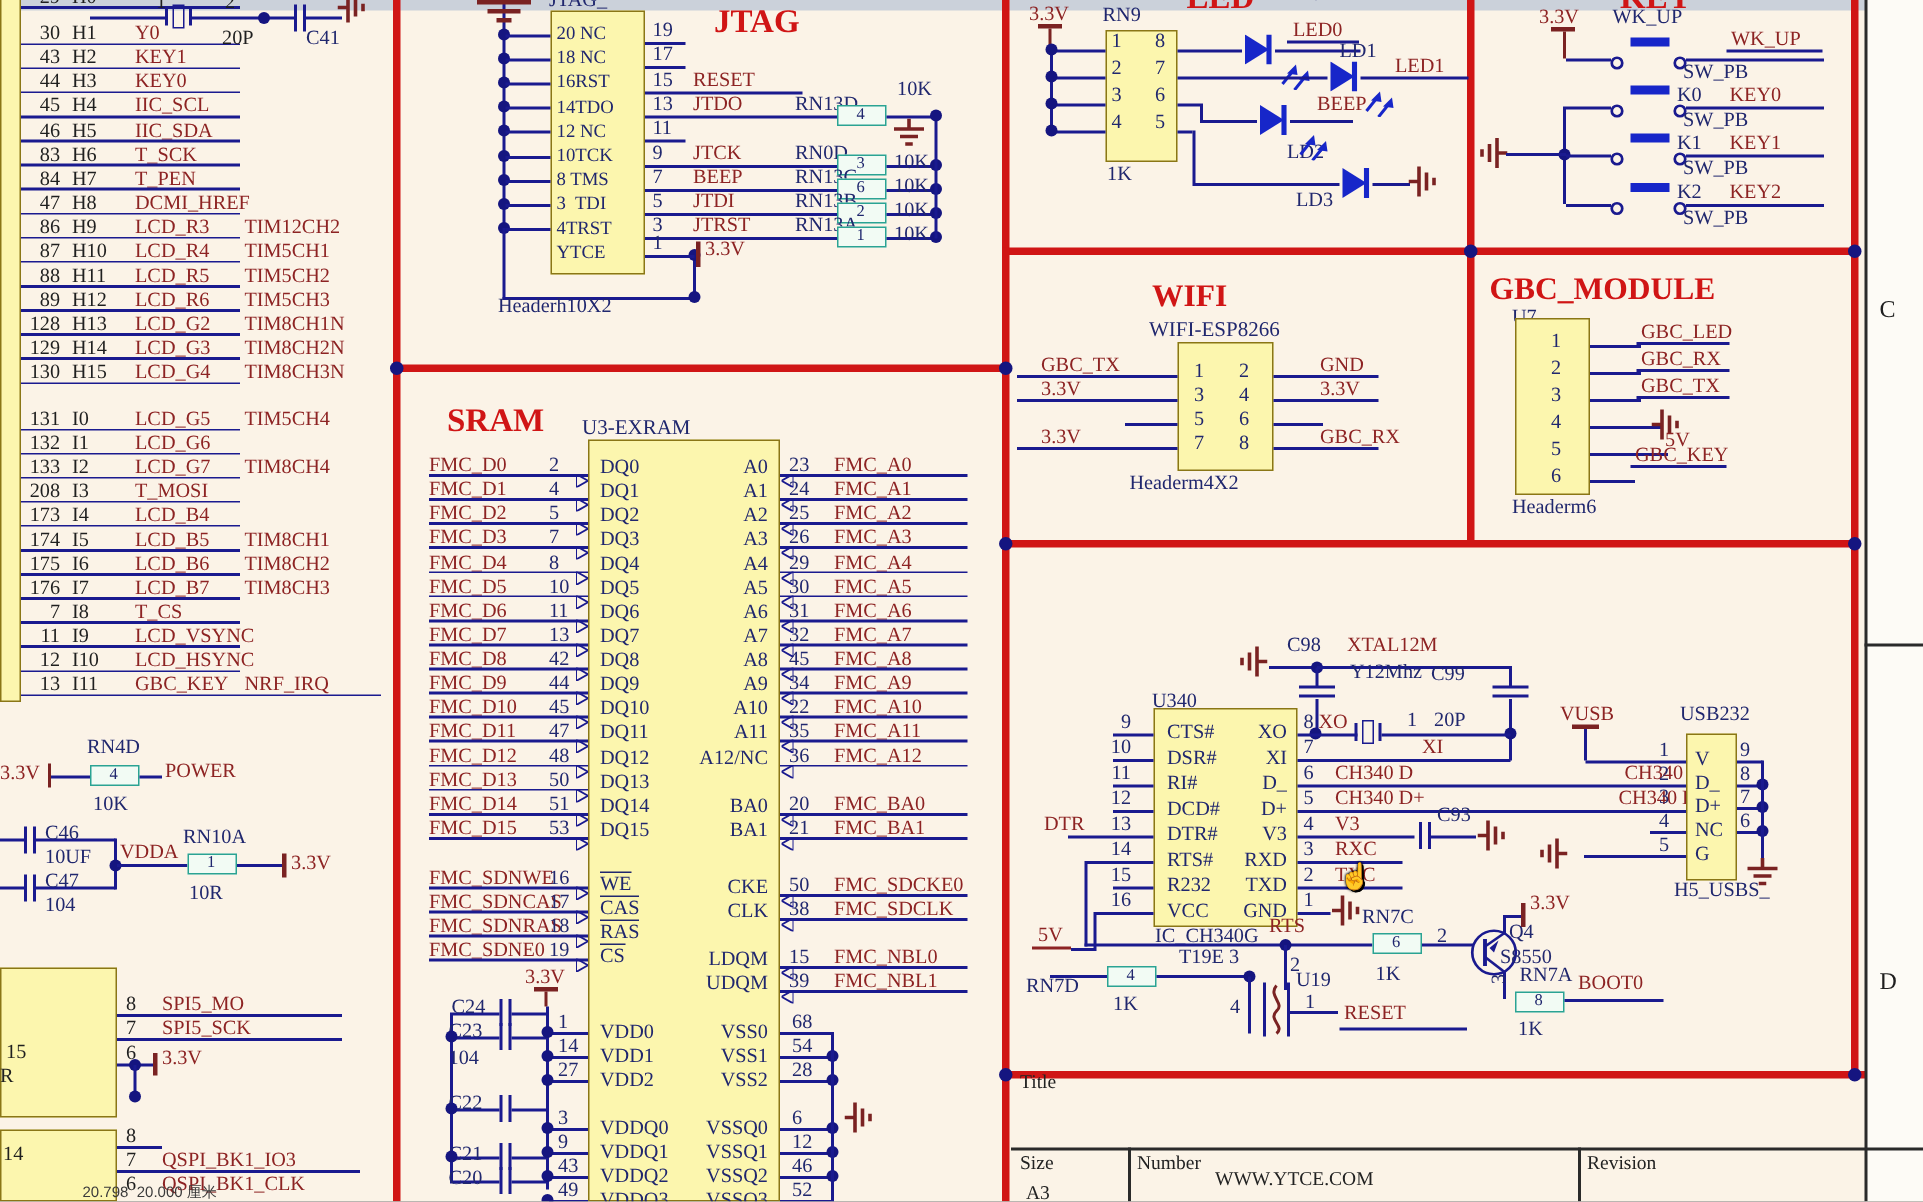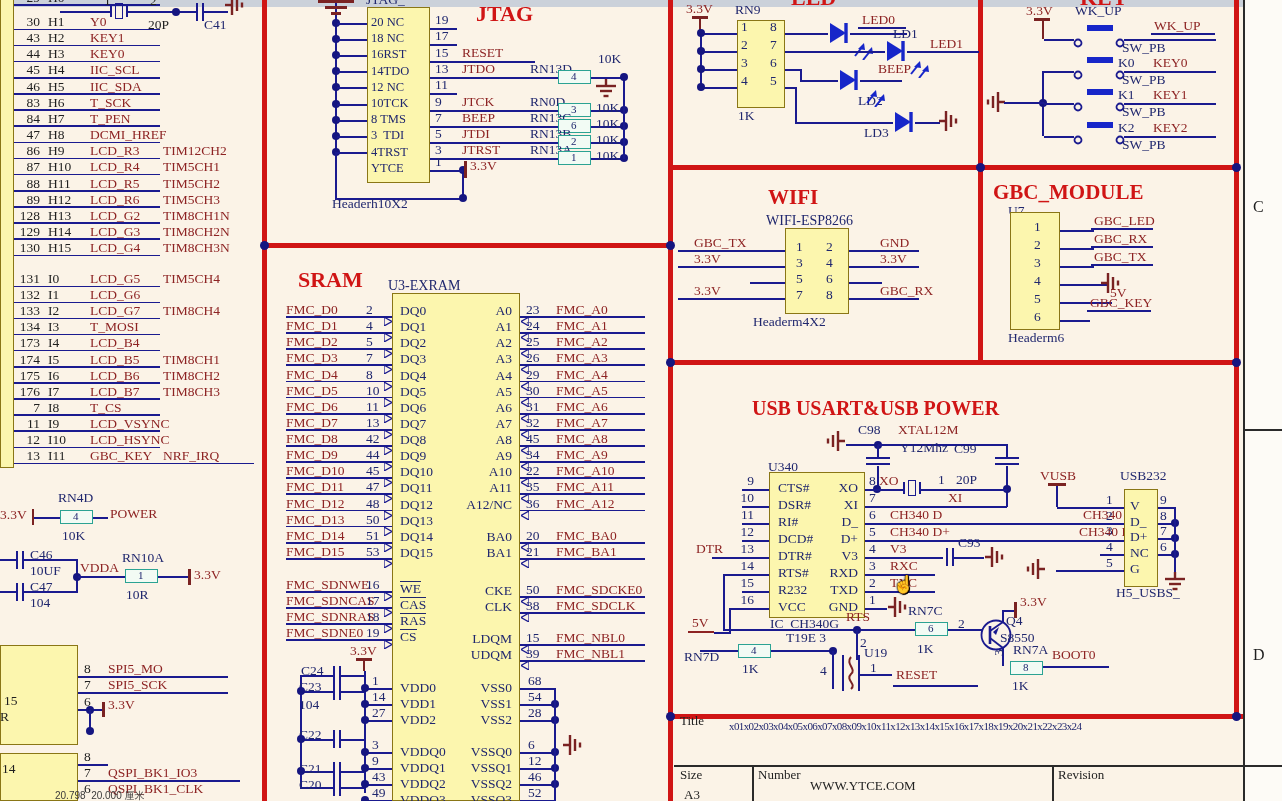--- a/index.html
+++ b/index.html
@@ -110,21 +110,21 @@
     <div style="position: absolute; left: 14px; top: 285.5px; width: 146px; height: 1.6px; background: rgb(26, 26, 143);"></div>
     <div style="position: absolute; left: 14px; top: 288.1px; color: rgb(31, 31, 31); font-size: 13.5px; font-family: &quot;Liberation Serif&quot;, serif; width: 26px; text-align: right;">132</div>
     <div style="position: absolute; left: 48px; top: 288.1px; color: rgb(31, 31, 31); font-size: 13.5px; font-family: &quot;Liberation Serif&quot;, serif;">I1</div>
     <div style="position: absolute; left: 90px; top: 288.1px; color: rgb(141, 35, 35); font-size: 13.5px; font-family: &quot;Liberation Serif&quot;, serif;">LCD_G6</div>
     <div style="position: absolute; left: 14px; top: 301.6px; width: 146px; height: 1.6px; background: rgb(26, 26, 143);"></div>
     <div style="position: absolute; left: 14px; top: 304.2px; color: rgb(31, 31, 31); font-size: 13.5px; font-family: &quot;Liberation Serif&quot;, serif; width: 26px; text-align: right;">133</div>
     <div style="position: absolute; left: 48px; top: 304.2px; color: rgb(31, 31, 31); font-size: 13.5px; font-family: &quot;Liberation Serif&quot;, serif;">I2</div>
     <div style="position: absolute; left: 90px; top: 304.2px; color: rgb(141, 35, 35); font-size: 13.5px; font-family: &quot;Liberation Serif&quot;, serif;">LCD_G7</div>
     <div style="position: absolute; left: 163px; top: 304.2px; color: rgb(141, 35, 35); font-size: 13.5px; font-family: &quot;Liberation Serif&quot;, serif;">TIM8CH4</div>
     <div style="position: absolute; left: 14px; top: 317.7px; width: 146px; height: 1.6px; background: rgb(26, 26, 143);"></div>
-    <div style="position: absolute; left: 14px; top: 320.3px; color: rgb(31, 31, 31); font-size: 13.5px; font-family: &quot;Liberation Serif&quot;, serif; width: 26px; text-align: right;">134</div>
+    <div style="position: absolute; left: 14px; top: 320.3px; color: rgb(31, 31, 31); font-size: 13.5px; font-family: &quot;Liberation Serif&quot;, serif; width: 26px; text-align: right;">208</div>
     <div style="position: absolute; left: 48px; top: 320.3px; color: rgb(31, 31, 31); font-size: 13.5px; font-family: &quot;Liberation Serif&quot;, serif;">I3</div>
     <div style="position: absolute; left: 90px; top: 320.3px; color: rgb(141, 35, 35); font-size: 13.5px; font-family: &quot;Liberation Serif&quot;, serif;">T_MOSI</div>
     <div style="position: absolute; left: 14px; top: 333.8px; width: 146px; height: 1.6px; background: rgb(26, 26, 143);"></div>
     <div style="position: absolute; left: 14px; top: 336.4px; color: rgb(31, 31, 31); font-size: 13.5px; font-family: &quot;Liberation Serif&quot;, serif; width: 26px; text-align: right;">173</div>
     <div style="position: absolute; left: 48px; top: 336.4px; color: rgb(31, 31, 31); font-size: 13.5px; font-family: &quot;Liberation Serif&quot;, serif;">I4</div>
     <div style="position: absolute; left: 90px; top: 336.4px; color: rgb(141, 35, 35); font-size: 13.5px; font-family: &quot;Liberation Serif&quot;, serif;">LCD_B4</div>
     <div style="position: absolute; left: 14px; top: 349.9px; width: 146px; height: 1.6px; background: rgb(26, 26, 143);"></div>
     <div style="position: absolute; left: 14px; top: 352.5px; color: rgb(31, 31, 31); font-size: 13.5px; font-family: &quot;Liberation Serif&quot;, serif; width: 26px; text-align: right;">174</div>
     <div style="position: absolute; left: 48px; top: 352.5px; color: rgb(31, 31, 31); font-size: 13.5px; font-family: &quot;Liberation Serif&quot;, serif;">I5</div>
     <div style="position: absolute; left: 90px; top: 352.5px; color: rgb(141, 35, 35); font-size: 13.5px; font-family: &quot;Liberation Serif&quot;, serif;">LCD_B5</div>
@@ -924,21 +924,20 @@
           <line x1="9.5" y1="17" x2="14.5" y2="17"></line>
         </g>
       </svg></div>
     <div style="position: absolute; left: 1034px; top: 292px; color: rgb(32, 39, 110); font-size: 13.5px; font-family: &quot;Liberation Serif&quot;, serif;">5</div>
     <div style="position: absolute; left: 1060px; top: 302px; width: 52px; height: 2px; background: rgb(26, 26, 143);"></div>
     <div style="position: absolute; left: 1110px; top: 286px; color: rgb(141, 35, 35); font-size: 13.5px; font-family: &quot;Liberation Serif&quot;, serif;">5V</div>
     <div style="position: absolute; left: 1034px; top: 310px; color: rgb(32, 39, 110); font-size: 13.5px; font-family: &quot;Liberation Serif&quot;, serif;">6</div>
     <div style="position: absolute; left: 1060px; top: 320px; width: 30px; height: 2px; background: rgb(26, 26, 143);"></div>
     <div style="position: absolute; left: 1090px; top: 296px; color: rgb(141, 35, 35); font-size: 13.5px; font-family: &quot;Liberation Serif&quot;, serif;">GBC_KEY</div>
     <div style="position: absolute; left: 1087px; top: 310px; width: 64px; height: 1.8px; background: rgb(26, 26, 143);"></div>
-    <div style="position: absolute; left: 752px; top: 397px; color: rgb(208, 21, 21); font-size: 20px; font-family: &quot;Liberation Serif&quot;, serif; font-weight: bold;">USB USART&amp;USB POWER</div>
     <div style="position: absolute; left: 824px; top: 432px; transform: rotate(90deg); transform-origin: 12px 9px;"><svg width="24" height="19" viewBox="0 0 24 19">
         <g stroke="#7A2222" stroke-width="2.4">
           <line x1="12" y1="0" x2="12" y2="7"></line>
           <line x1="2" y1="7" x2="22" y2="7"></line>
           <line x1="6" y1="12" x2="18" y2="12"></line>
           <line x1="9.5" y1="17" x2="14.5" y2="17"></line>
         </g>
       </svg></div>
     <div style="position: absolute; left: 846px; top: 444px; width: 32px; height: 2px; background: rgb(26, 26, 143);"></div>
     <div style="position: absolute; left: 874px; top: 441px; width: 8px; height: 8px; border-radius: 50%; background: rgb(21, 21, 128);"></div>
@@ -1146,21 +1145,20 @@
           <line x1="12" y1="0" x2="12" y2="7"></line>
           <line x1="2" y1="7" x2="22" y2="7"></line>
           <line x1="6" y1="12" x2="18" y2="12"></line>
           <line x1="9.5" y1="17" x2="14.5" y2="17"></line>
         </g>
       </svg></div>
     <div style="position: absolute; left: 674px; top: 765px; width: 608px; height: 1.5px; background: rgb(42, 42, 42);"></div>
     <div style="position: absolute; left: 752px; top: 765px; width: 1.5px; height: 36px; background: rgb(42, 42, 42);"></div>
     <div style="position: absolute; left: 1052px; top: 765px; width: 1.5px; height: 36px; background: rgb(42, 42, 42);"></div>
     <div style="position: absolute; left: 680px; top: 714px; color: rgb(34, 34, 34); font-size: 13px; font-family: &quot;Liberation Serif&quot;, serif;">Title</div>
-    <div style="position: absolute; left: 729px; top: 720px; color: rgb(32, 39, 110); font-size: 11px; font-family: &quot;Liberation Serif&quot;, serif; letter-spacing: -0.6px;">x01x02x03x04x05x06x07x08x09x10x11x12x13x14x15x16x17x18x19x20x21x22x23x24</div>
     <div style="position: absolute; left: 680px; top: 768px; color: rgb(34, 34, 34); font-size: 13px; font-family: &quot;Liberation Serif&quot;, serif;">Size</div>
     <div style="position: absolute; left: 684px; top: 788px; color: rgb(34, 34, 34); font-size: 13px; font-family: &quot;Liberation Serif&quot;, serif;">A3</div>
     <div style="position: absolute; left: 758px; top: 768px; color: rgb(34, 34, 34); font-size: 13px; font-family: &quot;Liberation Serif&quot;, serif;">Number</div>
     <div style="position: absolute; left: 810px; top: 779px; color: rgb(34, 34, 34); font-size: 13px; font-family: &quot;Liberation Serif&quot;, serif;">WWW.YTCE.COM</div>
     <div style="position: absolute; left: 1058px; top: 768px; color: rgb(34, 34, 34); font-size: 13px; font-family: &quot;Liberation Serif&quot;, serif;">Revision</div>
     <div style="left: 0px; top: 794px; width: 1282px; height: 7px; background: rgb(203, 209, 218);"></div>
     <div style="position: absolute; left: 55px; top: 790px; color: rgb(58, 58, 58); font-size: 10px; font-family: &quot;Liberation Sans&quot;, sans-serif;">20.798  20.000 厘米</div>
   </div>
 
 </body></html>

